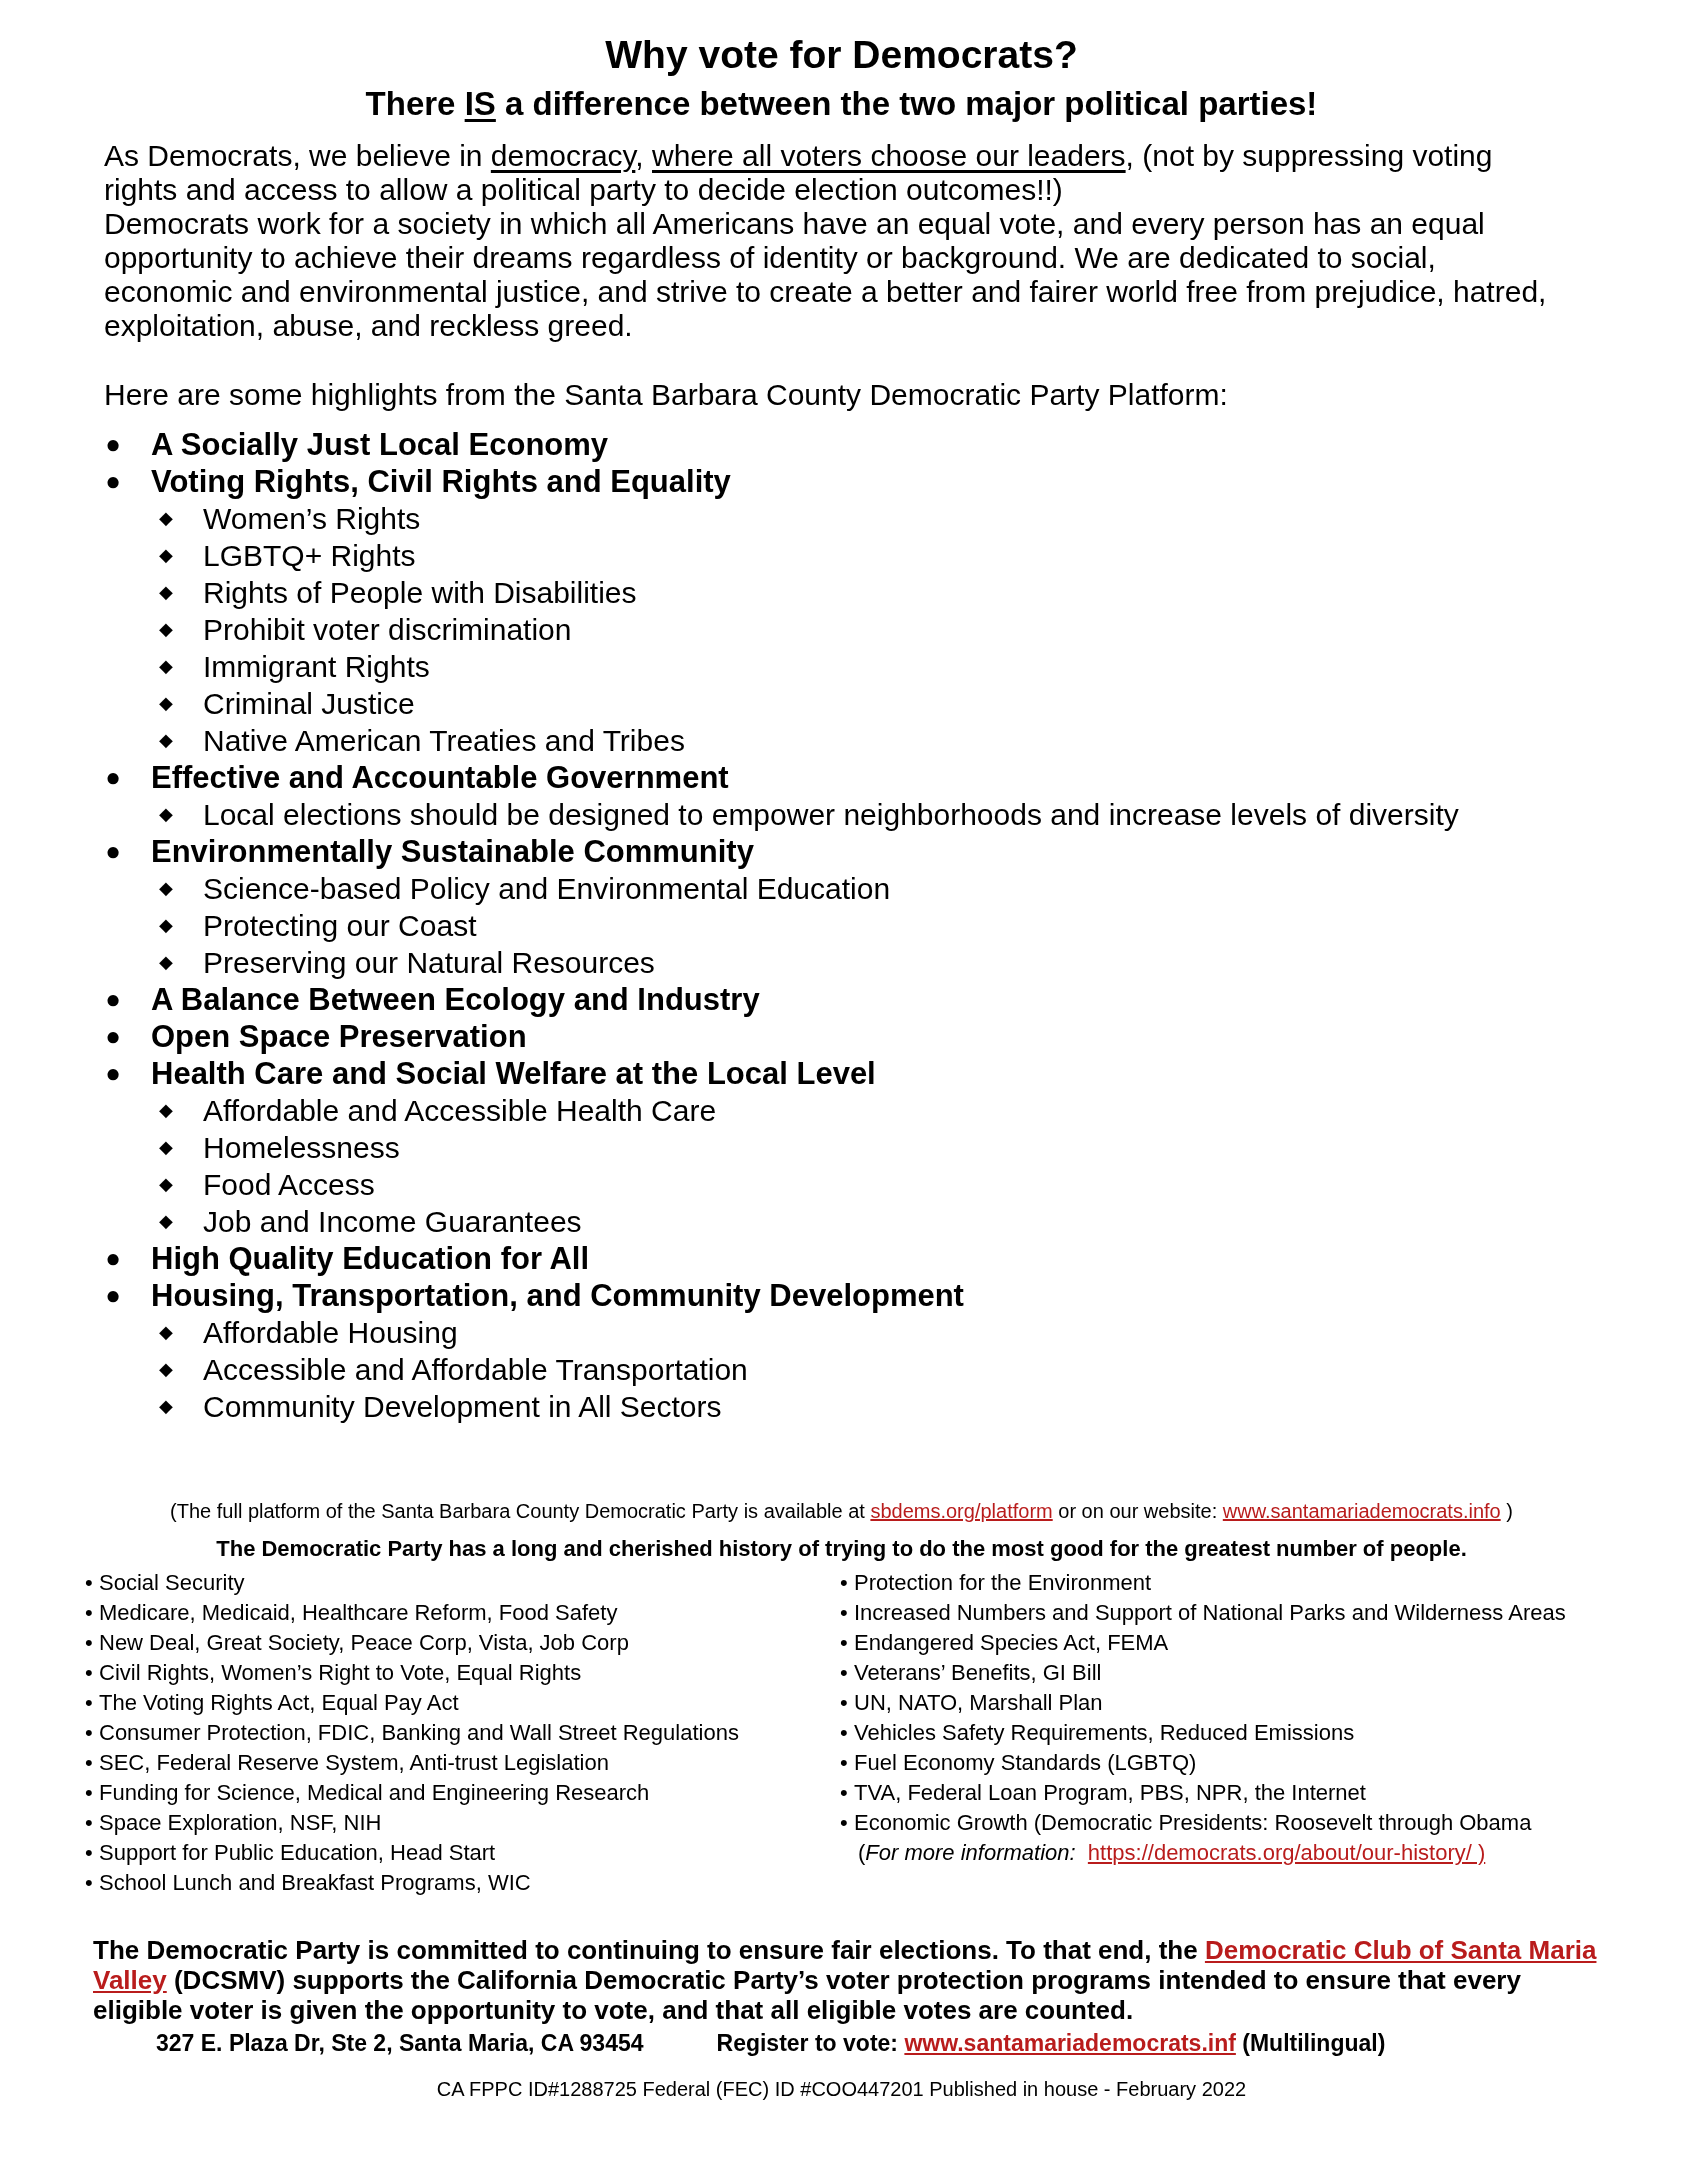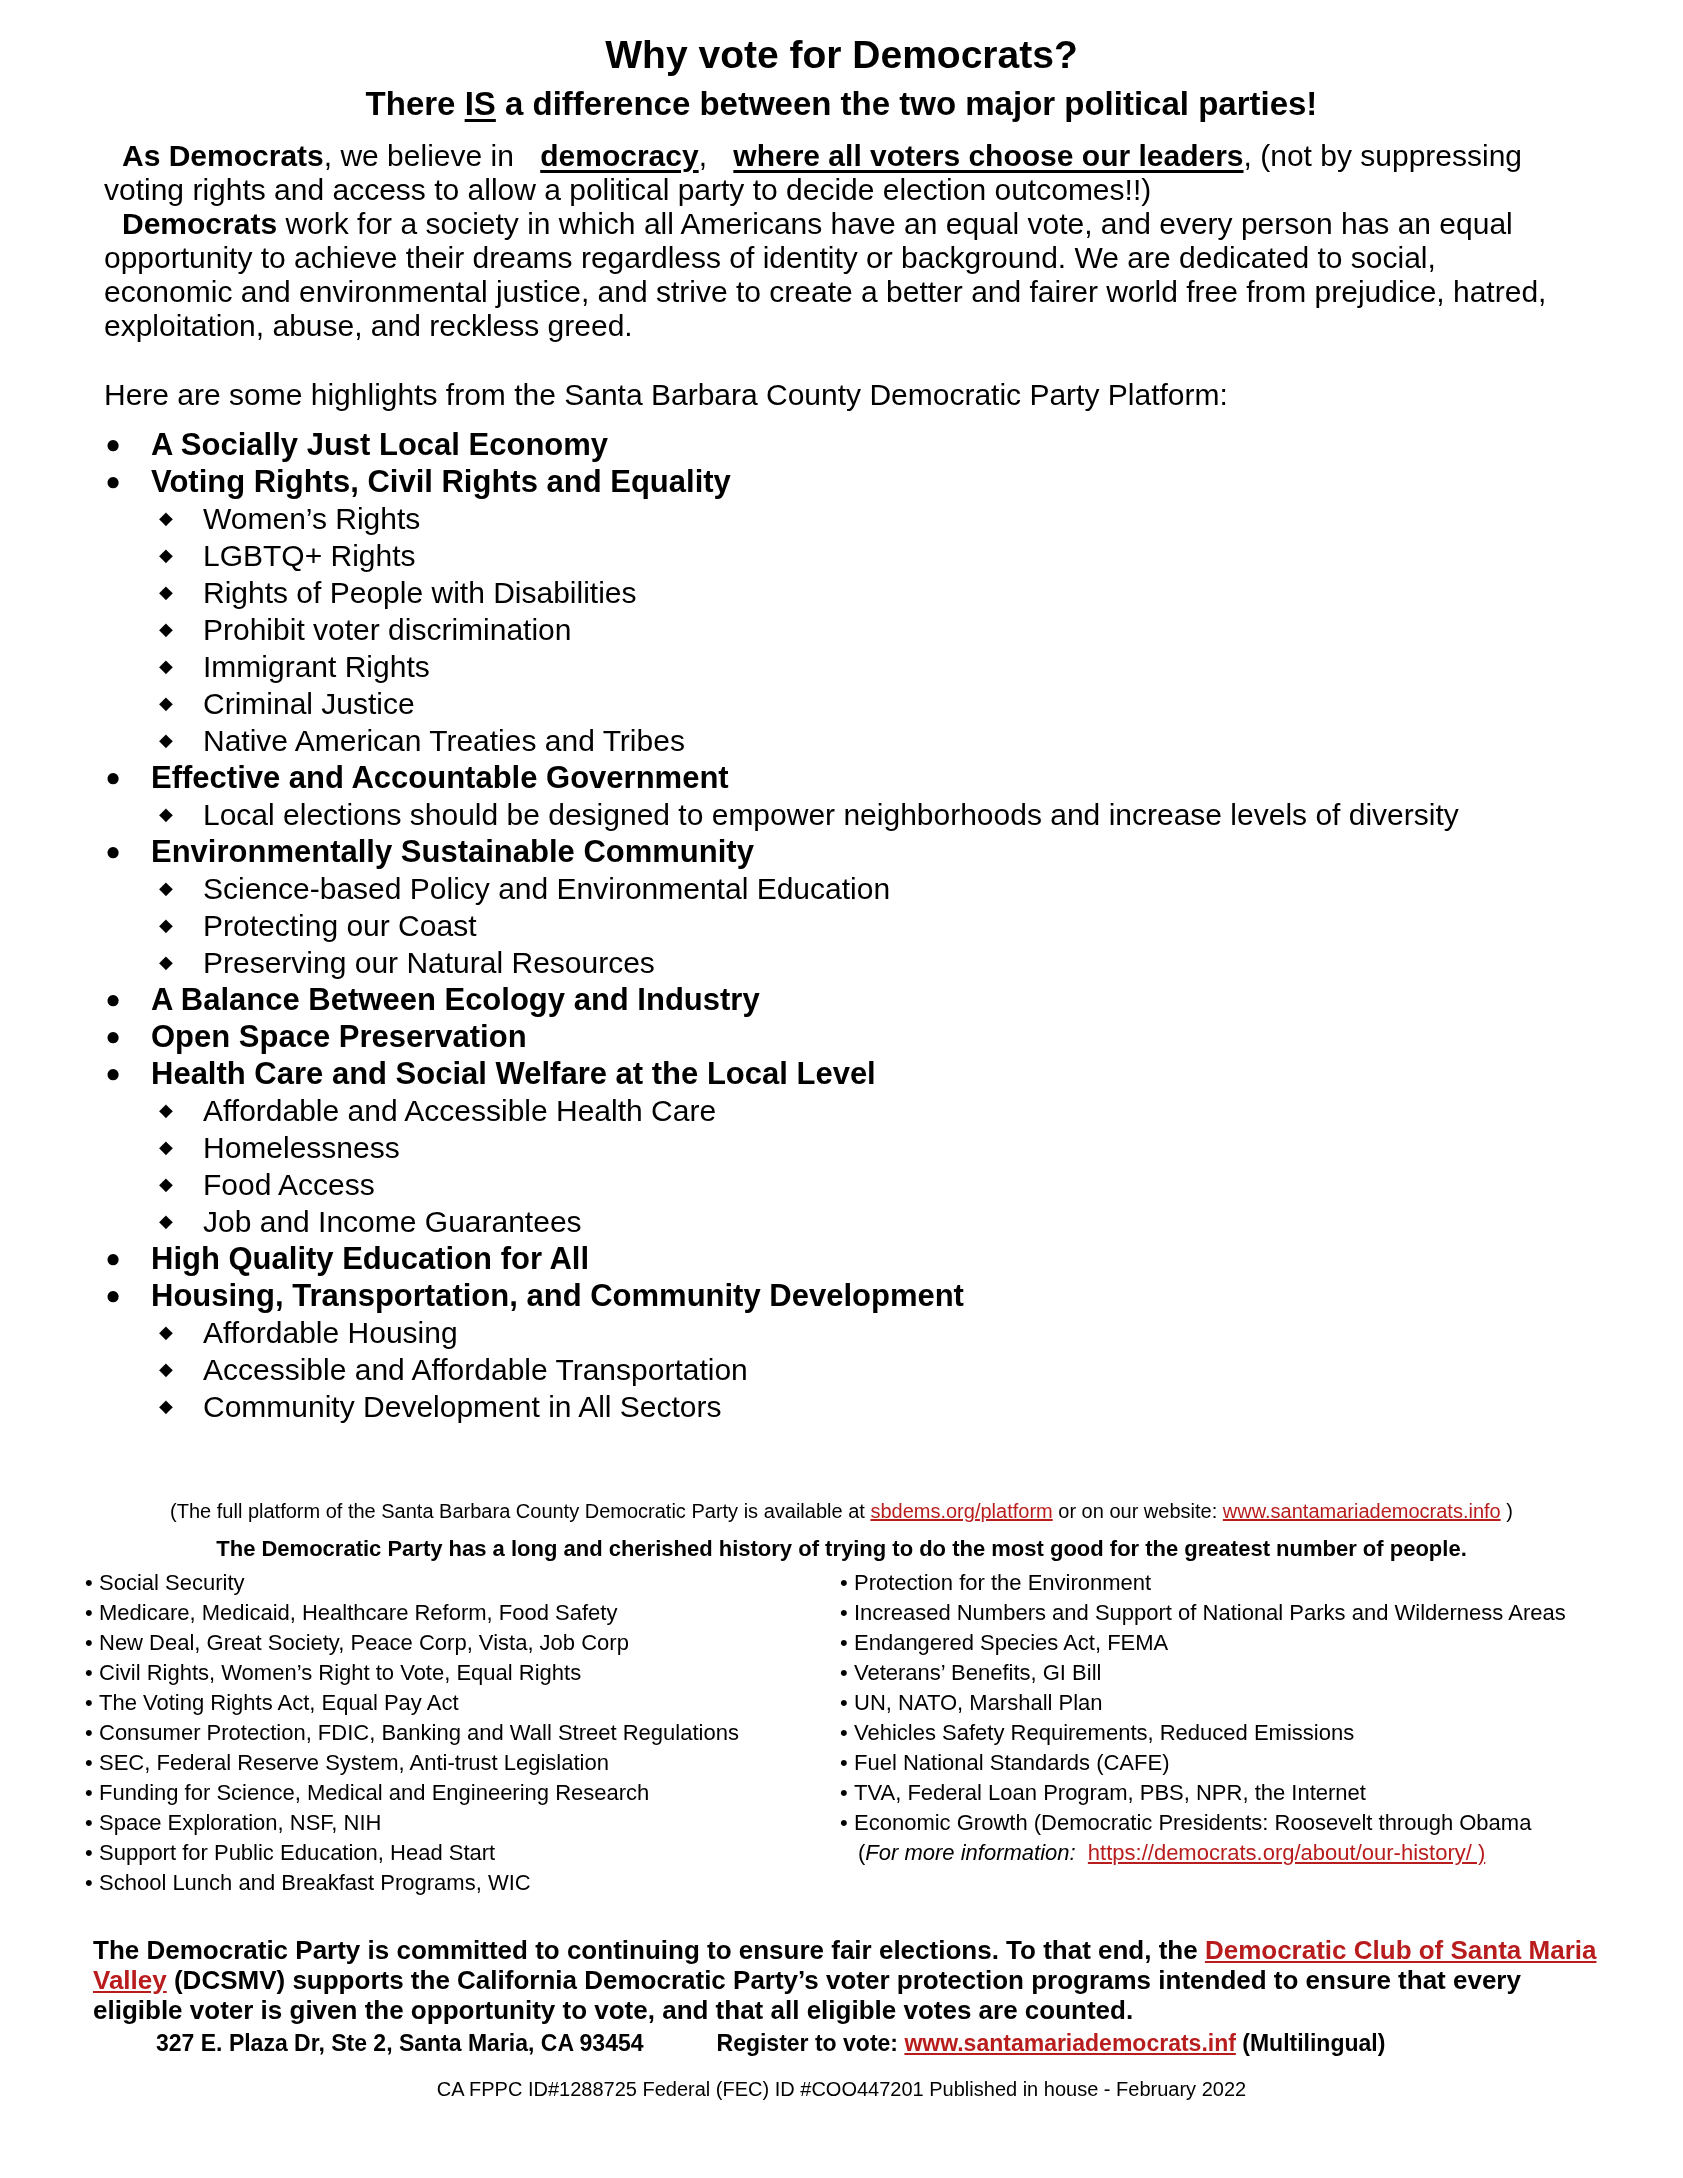--- a/index.html
+++ b/index.html
@@ -2,21 +2,21 @@
 <html><head>
 <meta charset="utf-8">
 <style>
   html, body { margin:0; padding:0; background:#ffffff; }
   body { width:1683px; height:2178px; position:relative; overflow:hidden; color:#000; font-family:"Liberation Sans", sans-serif; }
   .abs { position:absolute; }
   .title { left:0; width:1683px; top:30px; text-align:center; font-weight:bold; font-size:39px; line-height:50px; }
   .subtitle { left:0; width:1683px; top:81px; text-align:center; font-weight:bold; font-size:33px; line-height:46px; }
   .subtitle u { text-decoration-thickness:3px; text-underline-offset:4px; }
   .intro { left:104px; top:139px; width:1455px; font-size:30px; line-height:34px; }
-  .intro b { font-weight:bold;margin-left:18px; }
+  .intro b { font-weight:normal; }
   .intro u { text-decoration-thickness:3px; text-underline-offset:4px; }
   .highlights-lead { left:104px; top:377px; font-size:30px; line-height:36px; }
   .platform { left:0; top:426px; width:1683px; }
   .main-item { position:relative; height:37px; font-size:31px; line-height:37px; font-weight:bold; }
   .main-item .dot { position:absolute; left:103px; top:0; font-size:26px; width:20px; text-align:center; }
   .main-item .txt { position:absolute; left:151px; white-space:nowrap; }
   .sub-item { position:relative; font-size:30px; line-height:37px; }
   .sub-item .diamond { position:absolute; left:156px; top:0; font-size:18px; width:20px; text-align:center; }
   .sub-item .txt { display:block; margin-left:203px; width:1287px; }
   .platform-note { left:0; width:1683px; top:1497px; text-align:center; font-size:20px; line-height:28px; }
@@ -177,21 +177,21 @@
     <div class="hist-item"><span class="b">•</span><span>School Lunch and Breakfast Programs, WIC</span></div>
   </div>
 <div class="abs hist-col right" id="hist-right">
   <div id="hist-right-items">
       <div class="hist-item"><span class="b">•</span><span>Protection for the Environment</span></div>
       <div class="hist-item"><span class="b">•</span><span>Increased Numbers and Support of National Parks and Wilderness Areas</span></div>
       <div class="hist-item"><span class="b">•</span><span>Endangered Species Act, FEMA</span></div>
       <div class="hist-item"><span class="b">•</span><span>Veterans’ Benefits, GI Bill</span></div>
       <div class="hist-item"><span class="b">•</span><span>UN, NATO, Marshall Plan</span></div>
       <div class="hist-item"><span class="b">•</span><span>Vehicles Safety Requirements, Reduced Emissions</span></div>
-      <div class="hist-item"><span class="b">•</span><span>Fuel National Standards (CAFE)</span></div>
+      <div class="hist-item"><span class="b">•</span><span>Fuel Economy Standards (LGBTQ)</span></div>
       <div class="hist-item"><span class="b">•</span><span>TVA, Federal Loan Program, PBS, NPR, the Internet</span></div>
       <div class="hist-item"><span class="b">•</span><span>Economic Growth (Democratic Presidents: Roosevelt through Obama</span></div>
     </div>
   <div class="more-info"><span>(</span><i>For more information:</i>&nbsp; <a href="#">https://democrats.org/about/our-history/ )</a></div>
 </div>
 
 <div class="abs commitment"><span>The Democratic Party is committed to continuing to ensure fair elections. To that end, the </span><a href="#">Democratic Club of Santa Maria Valley</a><span> (DCSMV) supports the California Democratic Party’s voter protection programs intended to ensure that every eligible voter is given the opportunity to vote, and that all eligible votes are counted.</span></div>
 
 <div class="abs address-line"><span>327 E. Plaza Dr, Ste 2, Santa Maria, CA 93454</span><span class="reg">Register to vote:  </span><a href="#">www.santamariademocrats.inf</a><span> (Multilingual)</span></div>
 

